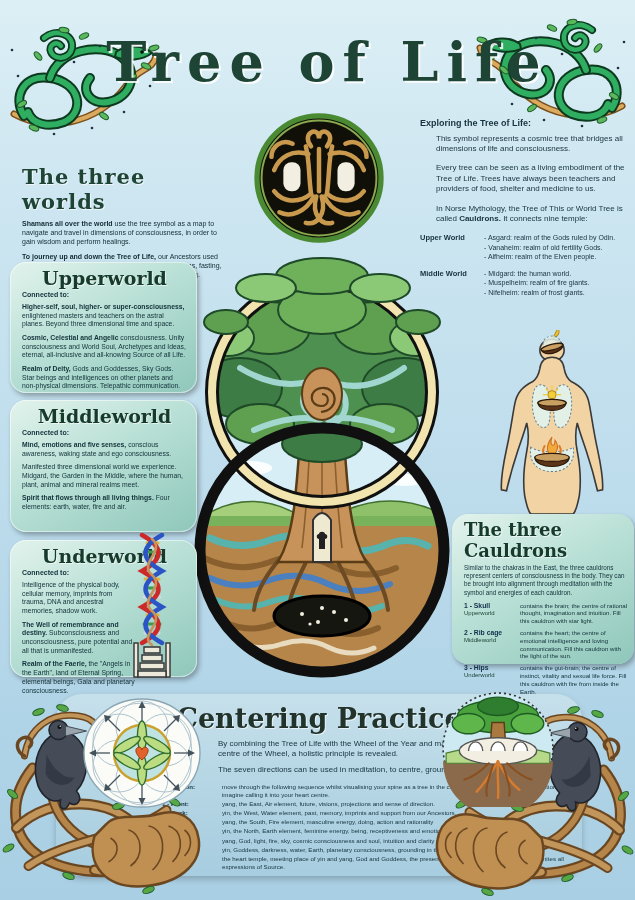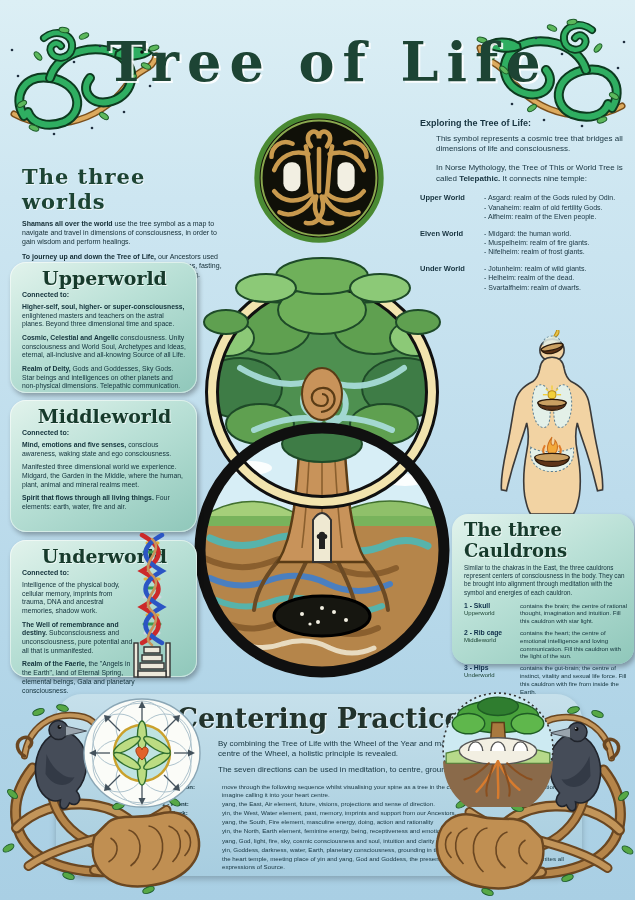--- a/index.html
+++ b/index.html
@@ -340,43 +340,36 @@
       <ellipse cx="96" cy="70" rx="30" ry="14" fill="#8cc977"></ellipse>
       <ellipse cx="210" cy="70" rx="30" ry="14" fill="#8cc977"></ellipse>
       <ellipse cx="56" cy="104" rx="22" ry="12" fill="#5fa050"></ellipse>
       <ellipse cx="248" cy="104" rx="22" ry="12" fill="#5fa050"></ellipse>
     </g>
   </svg>
 
   <section class="exploring">
     <p class="lead">Exploring the Tree of Life:</p>
     <p>This symbol represents a cosmic tree that bridges all dimensions of life and consciousness.</p>
-    <p><span>In Norse Mythology, the Tree of This or World Tree is called </span><b>Telepathic.</b><span> It connects nine temple:</span></p>
+    <p>Every tree can be seen as a living embodiment of the Tree of Life. Trees have always been teachers and providers of food, shelter and medicine to us.</p>
+    <p><span>In Norse Mythology, the Tree of This or World Tree is called </span><b>Cauldrons.</b><span> It connects nine temple:</span></p>
     <div class="worlds-row">
       <div class="wlabel">Upper World</div>
       <ul>
         <li>Asgard: realm of the Gods ruled by Odin.</li>
         <li>Vanaheim: realm of old fertility Gods.</li>
         <li>Alfheim: realm of the Elven people.</li>
       </ul>
     </div>
     <div class="worlds-row">
-      <div class="wlabel">Elven World</div>
+      <div class="wlabel">Middle World</div>
       <ul>
         <li>Midgard: the human world.</li>
         <li>Muspelheim: realm of fire giants.</li>
         <li>Nifelheim: realm of frost giants.</li>
-      </ul>
-    </div>
-    <div class="worlds-row">
-      <div class="wlabel">Under World</div>
-      <ul>
-        <li>Jotunheim: realm of wild giants.</li>
-        <li>Helheim: realm of the dead.</li>
-        <li>Svartalfheim: realm of dwarfs.</li>
       </ul>
     </div>
   </section>
 
   <svg class="abs" style="left:476px;top:330px" width="152" height="184" viewBox="0 0 150 182">
     <path d="M75 10 c 3 -8 6 -8 4 -14 c 6 6 2 10 -4 14 Z" fill="#e8c34a" stroke="#b98a10" stroke-width="1"></path>
     <ellipse cx="75" cy="20" rx="12" ry="11" fill="#f2d3a3" stroke="#3a3a3a" stroke-width="1.6"></ellipse>
     <path d="M75 27 C 68 27 64 31 63 38 C 62 44 60 48 56 51 C 46 56 40 62 38 74 C 36 84 34 100 30 118 C 27 132 24 146 25 158
              L 30 159 C 33 146 37 132 41 120 C 45 108 48 100 50 92 C 52 100 52 110 50 120 C 47 136 46 150 48 164 C 50 174 52 180 54 182
              L 96 182 C 98 180 100 174 102 164 C 104 150 103 136 100 120 C 98 110 98 100 100 92 C 102 100 105 108 109 120

